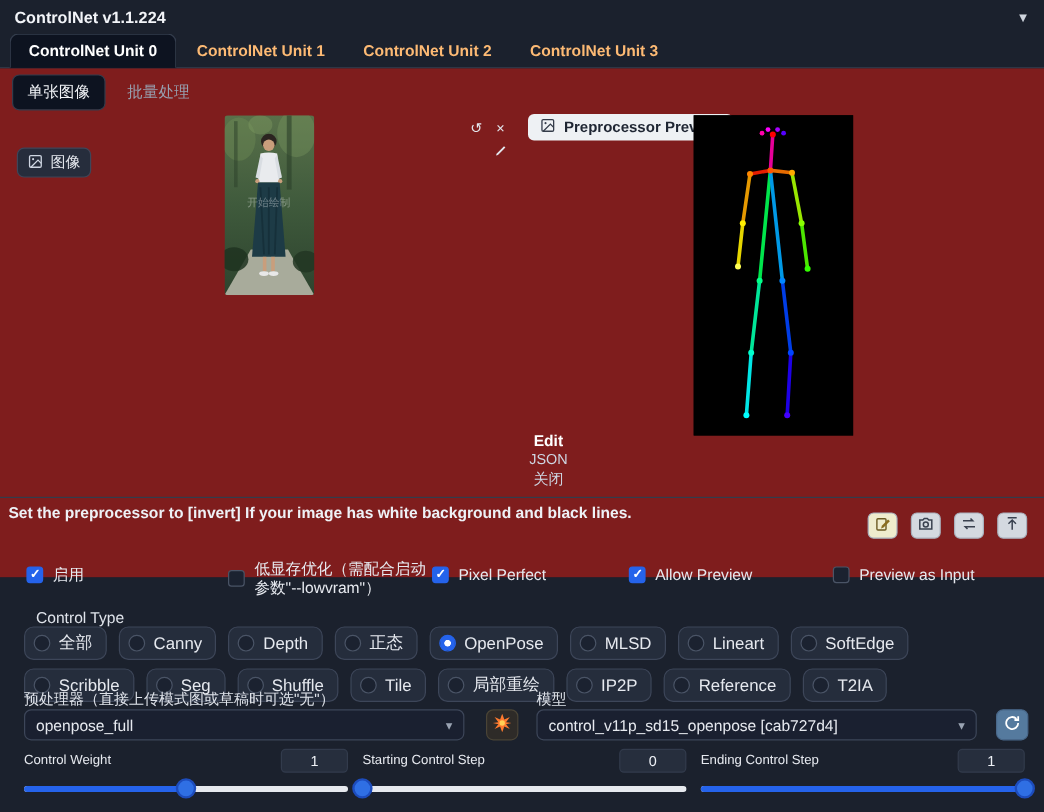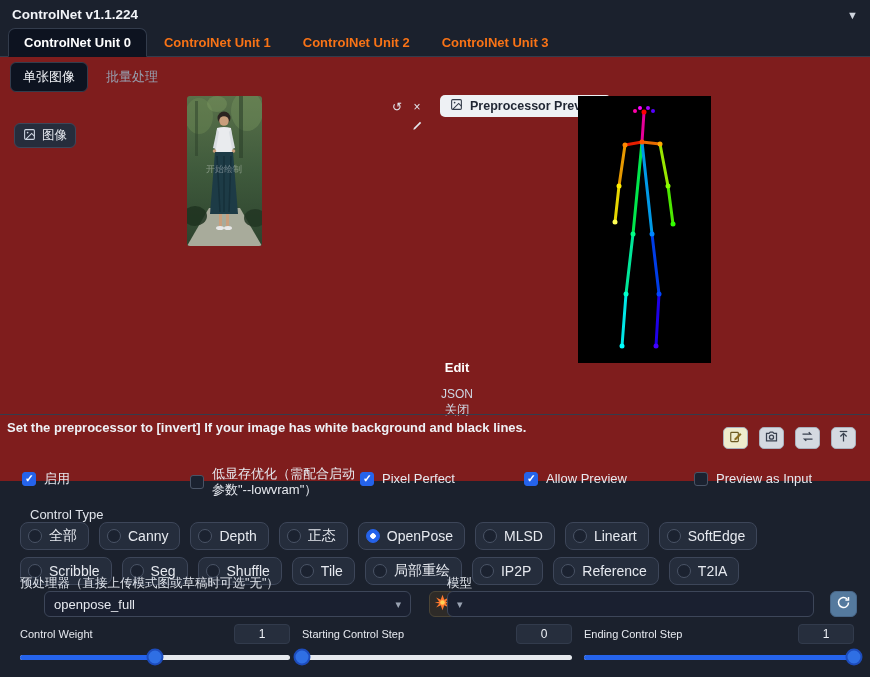--- a/index.html
+++ b/index.html
@@ -6,21 +6,21 @@
   body{width:870px;height:677px;overflow:hidden;font-family:"Liberation Sans",sans-serif;color:#e8eaf0;-webkit-font-smoothing:antialiased;}
   .app{position:relative;width:870px;height:481px;background:#1b212d;}
 
   
   .titlebar{position:absolute;top:0;left:0;right:0;height:29px;display:flex;align-items:center;justify-content:space-between;padding:0 12px;box-sizing:border-box;}
   .title{font-size:13.5px;font-weight:700;color:#f2f4f8;}
   .collapse{font-size:11px;color:#cfd4dd;cursor:pointer;}
 
   
   .tabbar{position:absolute;top:29px;left:0;right:0;height:28px;border-bottom:1px solid #333c4c;display:flex;align-items:flex-end;padding-left:8px;gap:2px;box-sizing:border-box;}
-  .tab{font-family:inherit;background:transparent;border:none;color:#f97316;font-size:13px;font-weight:600;padding:6px 15px;cursor:pointer;}
+  .tab{font-family:inherit;background:transparent;border:none;color:#fdba74;font-size:13px;font-weight:600;padding:6px 15px;cursor:pointer;}
   .tab.active{background:#0d1320;color:#ffffff;border:1px solid #333c4c;border-bottom:1px solid #0d1320;border-radius:7px 7px 0 0;margin-bottom:-1px;}
 
   
   .panel{position:absolute;top:57px;left:0;right:0;bottom:0;background:#7f1d1d;}
 
   .subtabs{position:absolute;top:5px;left:10px;display:flex;align-items:center;gap:16px;}
   .subtab{font-size:13px;cursor:pointer;}
   .subtab.active{background:#0d1320;border:1px solid #333c4c;border-radius:6px;padding:5px 12px;color:#f1f3f7;}
   .subtab.inactive{color:#97a0b0;padding:5px 2px;}
 
@@ -30,21 +30,21 @@
   .photo{position:absolute;left:177px;top:4px;width:75px;height:150px;border-radius:3px;overflow:hidden;cursor:pointer;}
   .imgtools{position:absolute;right:6px;top:8px;display:flex;flex-direction:column;align-items:flex-end;gap:4px;}
   .toolrow{display:flex;gap:6px;}
   .tool{width:14px;height:14px;display:flex;align-items:center;justify-content:center;color:#e3e7ee;font-size:12px;line-height:1;cursor:pointer;}
 
   .prevcol{position:absolute;left:435px;top:35px;width:425px;height:322px;}
   .preview-chip{position:absolute;left:5px;top:3px;display:inline-flex;align-items:center;gap:7px;background:#eef1f4;color:#1f2633;border-radius:5px;padding:3px 10px;font-size:12.5px;font-weight:600;}
   .skel{position:absolute;left:143px;top:4px;width:133px;height:267px;background:#000;}
   .preview-links{position:absolute;left:2px;top:268px;width:40px;text-align:center;}
   .pl-edit{font-size:13px;font-weight:700;color:#ffffff;cursor:pointer;}
-  .pl-json{font-size:12px;color:#ced6e2;margin-top:12px;cursor:pointer;}
+  .pl-json{font-size:12px;color:#ced6e2;margin-top:1px;cursor:pointer;}
   .pl-close{font-size:12.5px;color:#ced6e2;margin-top:1px;cursor:pointer;}
 
   .divider{position:absolute;left:0;top:357px;width:870px;height:1px;background:#333c4c;}
   .note{position:absolute;left:7px;top:363px;font-size:13px;font-weight:600;color:#eef1f6;}
 
   .utilrow{position:absolute;top:370px;right:14px;display:flex;gap:11px;}
   .utilbtn{width:25px;height:22px;border-radius:5px;background:#d4d9e0;border:1px solid #a9b1bd;display:flex;align-items:center;justify-content:center;color:#39414f;cursor:pointer;padding:0;}
   .utilbtn.note-btn{background:#efeccd;}
 
   .cbitem{position:absolute;display:flex;align-items:center;gap:8px;font-size:13px;color:#e6e9ef;cursor:pointer;}
@@ -53,21 +53,21 @@
   .box.checked::after{content:"✓";position:absolute;left:2px;top:-1px;color:#fff;font-size:10.5px;font-weight:700;}
   .cbl{line-height:1.25;}
 
   .cthead{position:absolute;left:30px;top:450px;font-size:13px;color:#dfe3ea;}
   .chips{position:absolute;left:20px;top:465px;width:834px;display:flex;flex-wrap:wrap;gap:7px 10px;}
   .chip{display:inline-flex;align-items:center;gap:7px;padding:4px 11px 4px 7px;border:1px solid #3d4659;border-radius:8px;background:#252d3c;font-size:14px;color:#e6e9ef;cursor:pointer;}
   .radio{width:14px;height:14px;border-radius:50%;background:#1b2230;border:1px solid #4a5466;flex:none;box-sizing:border-box;}
   .radio.sel{border-color:#2563eb;background:radial-gradient(circle at center,#ffffff 0 2.5px,#2563eb 3px 100%);}
 
   .pp-label{position:absolute;left:20px;top:518px;font-size:12.5px;color:#dfe3ea;}
-  .pp-row{position:absolute;left:20px;top:534px;width:412px;display:flex;gap:18px;align-items:center;margin-left:24px;}
+  .pp-row{position:absolute;left:20px;top:534px;width:412px;display:flex;gap:18px;align-items:center;}
   .model-label{position:absolute;left:447px;top:518px;font-size:12.5px;color:#dfe3ea;}
   .model-row{position:absolute;left:447px;top:534px;width:410px;display:flex;gap:16px;align-items:center;}
   .dd{flex:1;height:26px;background:#1a2030;border:1px solid #3d4659;border-radius:6px;display:flex;align-items:center;justify-content:space-between;padding:0 9px;font-size:13px;color:#e6e9ef;cursor:pointer;box-sizing:border-box;}
   .caret{color:#9aa3b2;font-size:11px;}
   .iconbtn{width:27px;height:26px;border-radius:6px;display:flex;align-items:center;justify-content:center;cursor:pointer;flex:none;padding:0;}
   .burst{background:#2e2b28;border:1px solid #4a4436;}
   .refresh{background:#557a9e;border:1px solid #49688a;}
 
   .scol{position:absolute;top:567px;width:270px;}
   .shead{display:flex;justify-content:space-between;align-items:center;}
@@ -361,20 +361,21 @@
               <polygon points="12,1 14.5,8 21,5 16.5,11 23,12 16.5,13.5 21,19 14.5,16 12,23 9.5,16 3,19 7.5,13.5 1,12 7.5,11 3,5 9.5,8" fill="#ff7a2f"></polygon>
               <circle cx="12" cy="12" r="3.2" fill="#ffd056"></circle>
             </svg>
         </span>
       </button>
     </div>
 
     <div class="model-label">模型</div>
     <div class="model-row">
       <div class="dd">
+        <span>control_v11p_sd15_openpose [cab727d4]</span>
         <span class="caret">▾</span>
       </div>
       <button class="iconbtn refresh">
         <span>
           <svg viewBox="0 0 24 24" width="15" height="15">
               <path d="M20 12a8 8 0 1 1-2.3-5.6" fill="none" stroke="#ffffff" stroke-width="2.4"></path>
               <path d="M20 3v5h-5" fill="none" stroke="#ffffff" stroke-width="2.4"></path>
             </svg>
         </span>
       </button>

